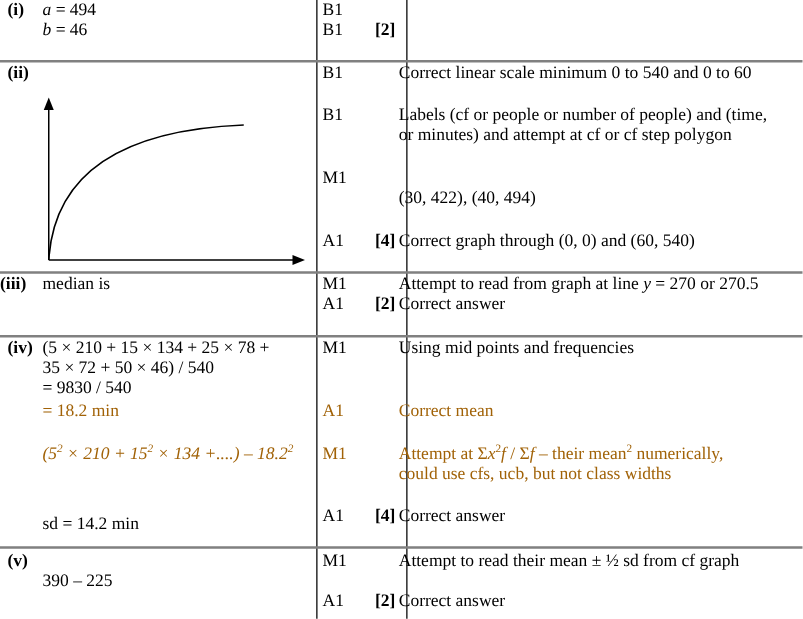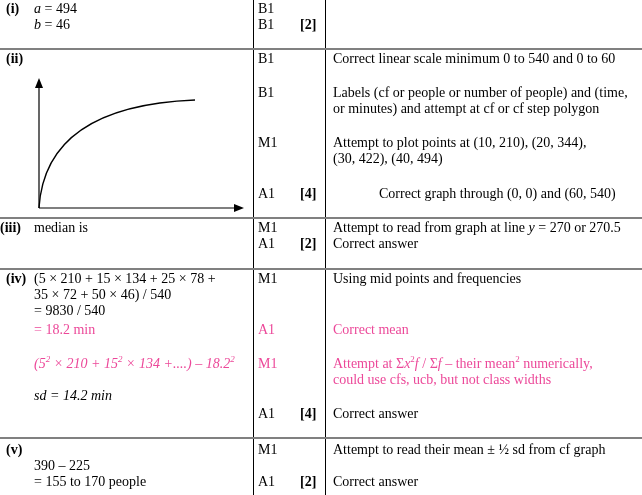--- a/index.html
+++ b/index.html
@@ -42,23 +42,23 @@
       width: 642px;
     }
     .txt {
       position: absolute;
       white-space: nowrap;
       line-height: 16px;
     }
     .lbl { font-weight: bold; }
     .mark { left: 258px; }
     .total { left: 300px; font-weight: bold; }
-    .comment { left: 333px; }
+    .comment { left: 319px; }
     .ans { left: 34px; }
-    .faded { color: #ec4899; }
+    .faded { color: #a16207; }
     i { font-style: italic; }
     sup { font-size: 9px; line-height: 0; vertical-align: super; }
     .graph {
       position: absolute;
       left: 30px;
       top: 20px;
       width: 220px;
       height: 150px;
     }
   </style>
@@ -96,66 +96,64 @@
     </svg>
 
     <span class="txt mark" style="top:1px;">B1</span>
     <span class="txt comment" style="top:1px;">Correct linear scale minimum 0 to 540 and 0 to 60</span>
 
     <span class="txt mark" style="top:35px;">B1</span>
     <span class="txt comment" style="top:35px;">Labels (cf or people or number of people) and (time,</span>
     <span class="txt comment" style="top:51px;">or minutes) and attempt at cf or cf step polygon</span>
 
     <span class="txt mark" style="top:85px;">M1</span>
-    <span class="txt comment" style="top:85px;">Attempt to plot points at (10, 210), (20, 344),</span>
     <span class="txt comment" style="top:101px;">(30, 422), (40, 494)</span>
 
     <span class="txt mark" style="top:136px;">A1</span>
     <span class="txt total" style="top:136px;">[4]</span>
-    <span class="txt comment" style="top:136px;margin-left:46px;">Correct graph through (0, 0) and (60, 540)</span>
+    <span class="txt comment" style="top:136px;">Correct graph through (0, 0) and (60, 540)</span>
   </div>
 
   <div class="row" style="top:219px;height:49px;">
     <span class="txt lbl" style="left:0;top:1px;text-align:right;">(iii)</span>
     <span class="txt ans" style="top:1px;">median is</span>
     <span class="txt mark" style="top:1px;">M1</span>
     <span class="txt mark" style="top:17px;">A1</span>
     <span class="txt total" style="top:17px;">[2]</span>
     <span class="txt comment" style="top:1px;"><span>Attempt to read from graph at line </span><i>y</i><span> = 270 or 270.5</span></span>
     <span class="txt comment" style="top:17px;">Correct answer</span>
   </div>
 
   <div class="row" style="top:270px;height:167px;">
     <span class="txt lbl" style="left:6px;top:1px;">(iv)</span>
     <span class="txt ans" style="top:1px;">(5 × 210 + 15 × 134 + 25 × 78 +</span>
     <span class="txt ans" style="top:17px;">35 × 72 + 50 × 46) / 540</span>
     <span class="txt ans" style="top:33px;text-align:center;">= 9830 / 540</span>
     <span class="txt ans faded" style="top:52px;">= 18.2 min</span>
     <span class="txt ans faded" style="top:86px;font-style:italic;"><span>(5</span><sup>2</sup><span> × 210 + 15</span><sup>2</sup><span> × 134 +....) – 18.2</span><sup>2</sup></span>
-    <span class="txt ans" style="top:118px;font-style:italic;">sd = 14.2 min</span>
+    <span class="txt ans" style="top:142px;">sd = 14.2 min</span>
 
     <span class="txt mark" style="top:1px;">M1</span>
     <span class="txt comment" style="top:1px;">Using mid points and frequencies</span>
 
     <span class="txt mark faded" style="top:52px;">A1</span>
     <span class="txt comment faded" style="top:52px;">Correct mean</span>
 
     <span class="txt mark faded" style="top:86px;">M1</span>
     <span class="txt comment faded" style="top:86px;"><span>Attempt at Σ</span><i>x</i><sup>2</sup><i>f</i><span> / Σ</span><i>f</i><span> – their mean</span><sup>2</sup><span> numerically,</span></span>
     <span class="txt comment faded" style="top:102px;">could use cfs, ucb, but not class widths</span>
 
     <span class="txt mark" style="top:136px;">A1</span>
     <span class="txt total" style="top:136px;">[4]</span>
     <span class="txt comment" style="top:136px;">Correct answer</span>
   </div>
 
   <div class="row" style="top:439px;height:56px;">
     <span class="txt lbl" style="left:6px;top:3px;">(v)</span>
     <span class="txt ans" style="top:19px;">390 – 225</span>
-    <span class="txt ans" style="top:35px;">= 155 to 170 people</span>
 
     <span class="txt mark" style="top:3px;">M1</span>
     <span class="txt comment" style="top:3px;">Attempt to read their mean ± ½ sd from cf graph</span>
 
     <span class="txt mark" style="top:35px;">A1</span>
     <span class="txt total" style="top:35px;">[2]</span>
     <span class="txt comment" style="top:35px;">Correct answer</span>
   </div>
 
 </div>

